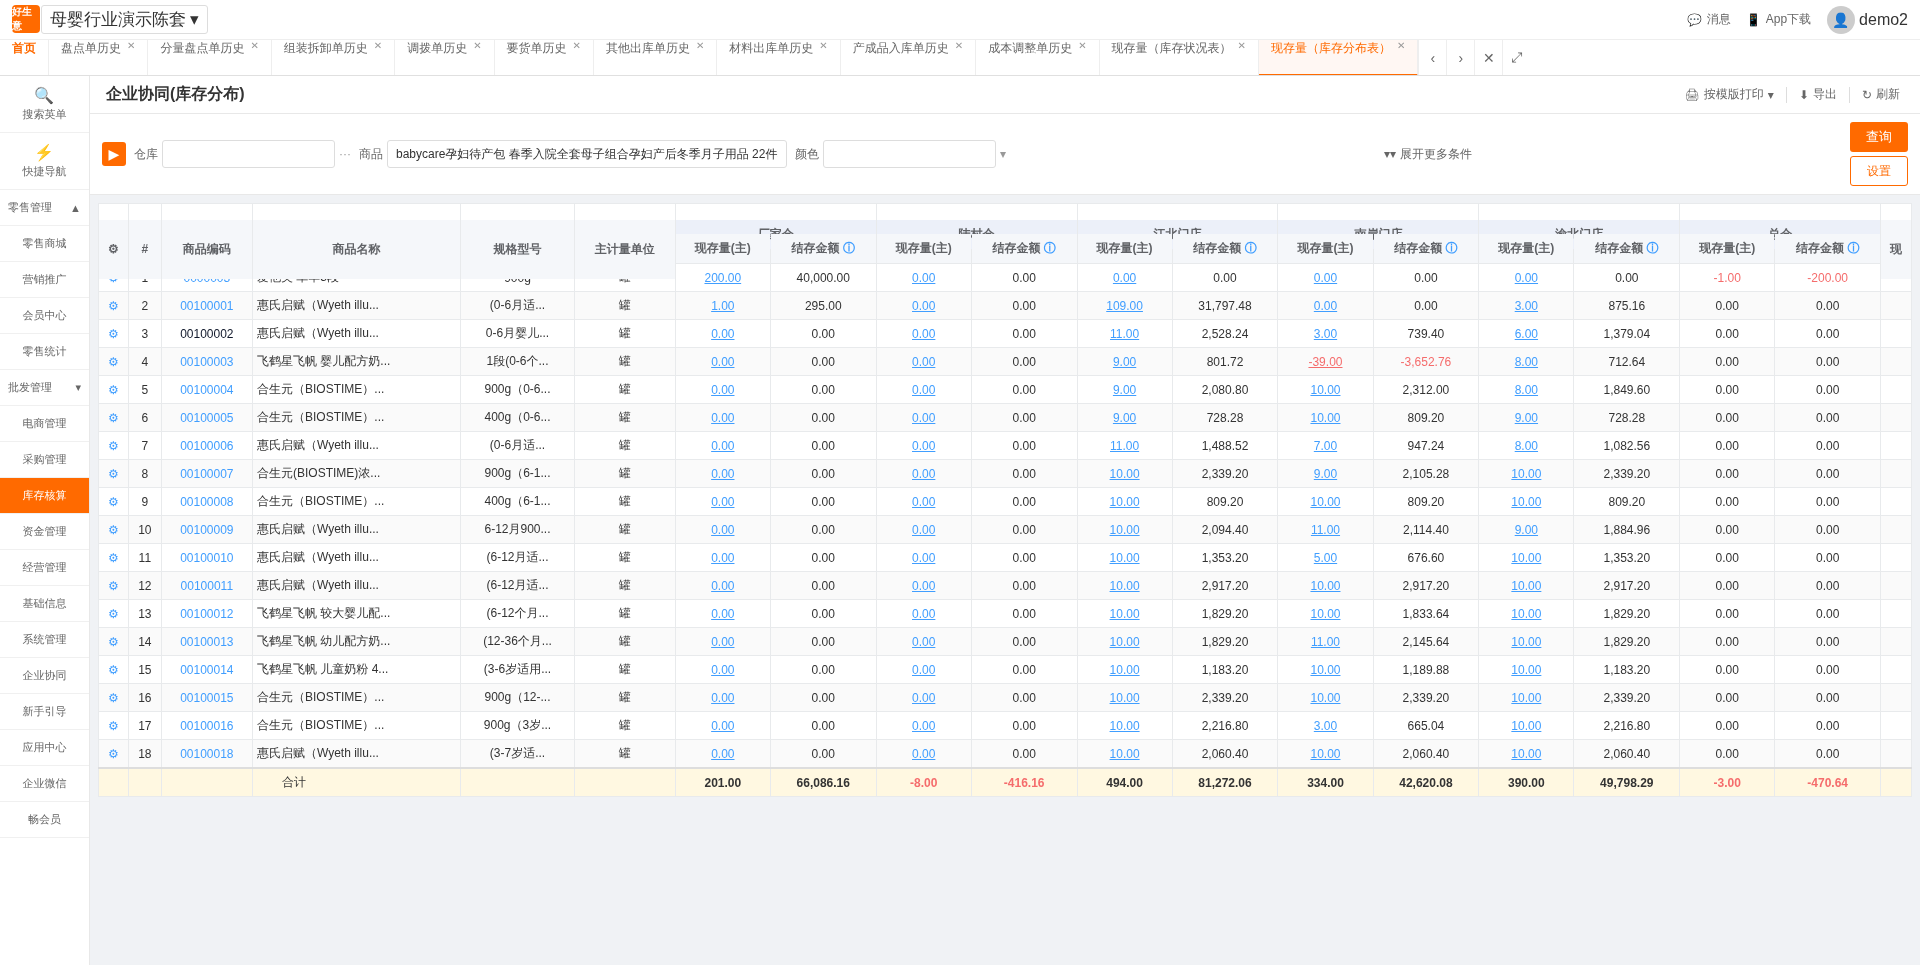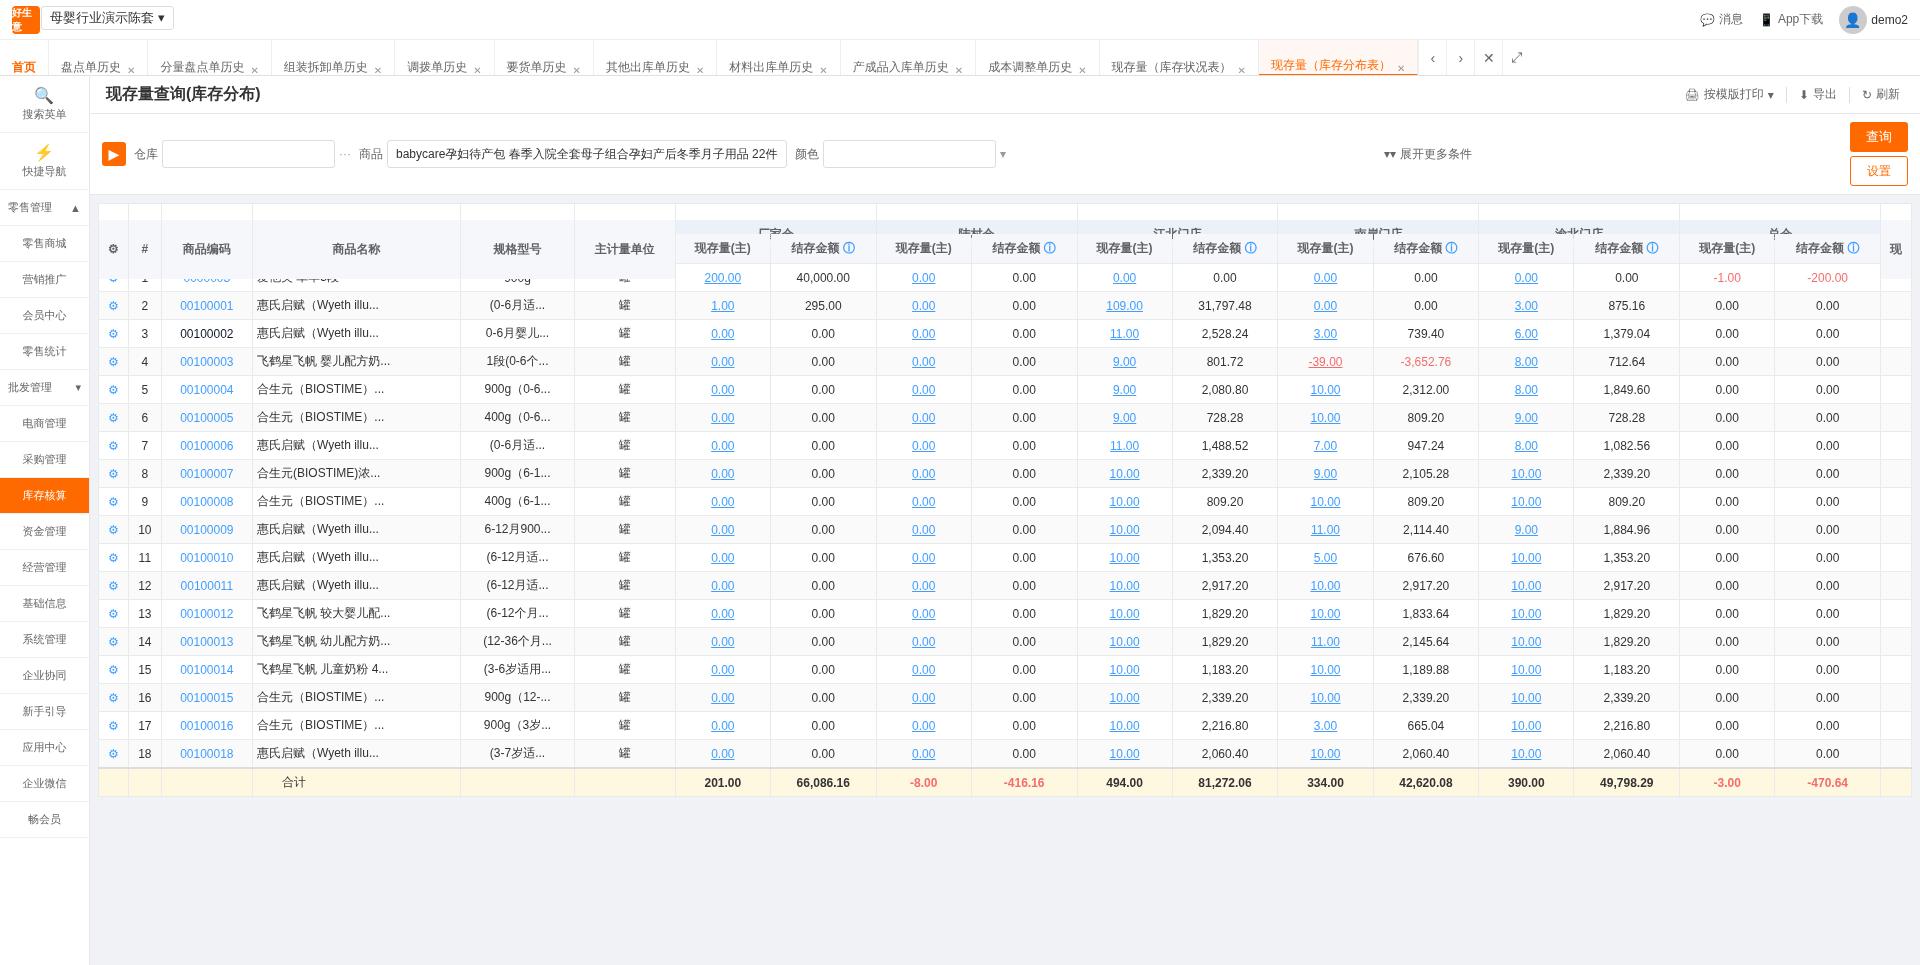--- a/index.html
+++ b/index.html
@@ -3,29 +3,29 @@
   <meta charset="utf-8">
   <style>
     * { box-sizing: border-box; margin: 0; padding: 0; }
     body { font-family: 'Microsoft YaHei', Arial, sans-serif; font-size: 12px; background: #f5f5f5; color: #333; overflow: hidden; }
     
     
     .top-bar { height: 40px; background: #fff; display: flex; align-items: center; justify-content: space-between; padding: 0 12px; border-bottom: 1px solid #eee; }
     .top-bar-left { display: flex; align-items: flex-start; gap: 1px; }
     .logo-area { display: flex; align-items: center; gap: 4px; }
     .logo-icon { width: 28px; height: 28px; background: #ff6a00; border-radius: 4px; display: flex; align-items: center; justify-content: center; color: #fff; font-size: 10px; font-weight: bold; }
-    .industry-select { display: flex; align-items: center; gap: 4px; padding: 2px 8px; border: 1px solid #ddd; border-radius: 3px; cursor: pointer; color: #333; font-size: 13px; }
+    .industry-select { display: flex; align-items: center; gap: 4px; padding: 2px 8px; border: 1px solid #ddd; border-radius: 3px; cursor: pointer; color: #333; font-size: 17px; }
     .top-bar-right { display: flex; align-items: center; gap: 16px; }
     .top-bar-btn { display: flex; align-items: center; gap: 4px; cursor: pointer; color: #666; font-size: 12px; }
     .user-avatar { width: 28px; height: 28px; border-radius: 50%; background: #ccc; overflow: hidden; display: flex; align-items: center; justify-content: center; font-size: 10px; }
-    .user-name { font-size: 12px; color: #333; cursor: pointer; }
+    .user-name { font-size: 16px; color: #333; cursor: pointer; }
     
     
     .tab-bar { height: 36px; background: #fff; display: flex; align-items: center; border-bottom: 1px solid #e0e0e0; overflow: hidden; }
-    .tab-item { height: 36px; display: flex; align-items: flex-end; padding: 0 12px; gap: 4px; cursor: pointer; font-size: 12px; color: #666; white-space: nowrap; border-right: 1px solid #eee; flex-shrink: 0; }
+    .tab-item { height: 36px; display: flex; align-items: flex-start; padding: 0 12px; gap: 4px; cursor: pointer; font-size: 12px; color: #666; white-space: nowrap; border-right: 1px solid #eee; flex-shrink: 0; }
     .tab-item.active { background: #fff7f3; color: #ff6a00; border-bottom: 2px solid #ff6a00; }
     .tab-item.home { color: #ff6a00; font-weight: bold; }
     .tab-close { font-size: 10px; color: #999; margin-left: 2px; }
     .tab-nav-btn { width: 28px; height: 36px; display: flex; align-items: center; justify-content: center; cursor: pointer; color: #666; font-size: 14px; flex-shrink: 0; border: none; background: #fff; border-left: 1px solid #eee; }
     
     
     .main-layout { display: flex; height: calc(965px - 76px); }
     
     
     .sidebar { width: 90px; background: #fff; border-right: 1px solid #e8e8e8; display: flex; flex-direction: column; overflow-y: auto; flex-shrink: 0; }
@@ -224,21 +224,21 @@
       <div>企业微信</div>
     </div>
     <div class="sidebar-item">
       <div>畅会员</div>
     </div>
   </div>
 
   <div class="content-area">
 
     <div class="page-header">
-      <h1 class="page-title">现存量查询(库存分布)</h1>
+      <h1 class="page-title">企业协同(库存分布)</h1>
       <div class="page-actions">
         <div class="action-btn">
           <span>🖨</span>
           <span>按模版打印</span>
           <span>▾</span>
         </div>
         <div class="divider"></div>
         <div class="action-btn">
           <span>⬇</span>
           <span>导出</span>

